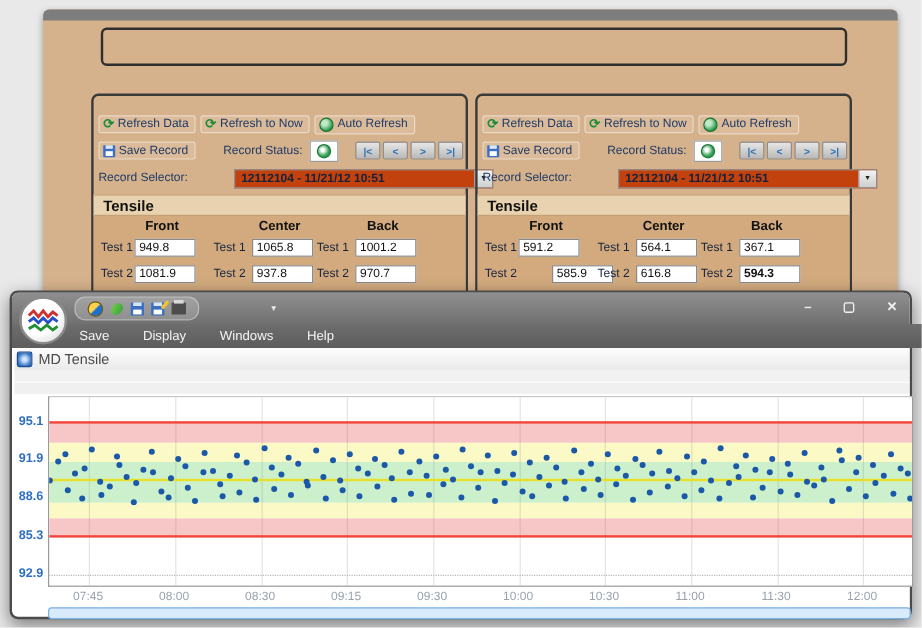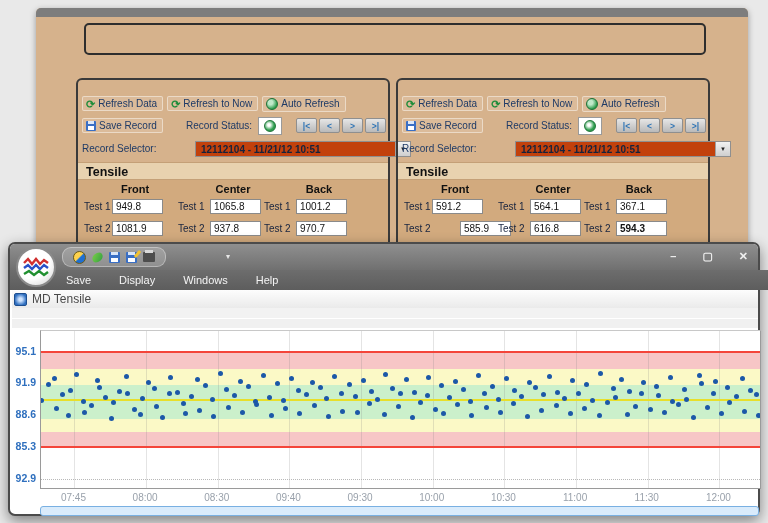--- a/index.html
+++ b/index.html
@@ -423,21 +423,21 @@
         <div class="pt" style="left: 698.824px; top: 44.9877px; background: rgb(28, 88, 168);"></div>
         <div class="pt" style="left: 700.735px; top: 77.9383px; background: rgb(28, 88, 168);"></div>
         <div class="pt" style="left: 706.945px; top: 56.6173px; background: rgb(28, 88, 168);"></div>
         <div class="pt" style="left: 713.156px; top: 61.463px; background: rgb(28, 88, 168);"></div>
         <div class="pt" style="left: 715.067px; top: 81.8148px; background: rgb(28, 88, 168);"></div>
       </div>
     <div id="xaxis">
         <div class="xlabel" style="left: 61.4419px; color: rgb(153, 161, 171);">07:45</div>
         <div class="xlabel" style="left: 133.103px; color: rgb(153, 161, 171);">08:00</div>
         <div class="xlabel" style="left: 204.764px; color: rgb(153, 161, 171);">08:30</div>
-        <div class="xlabel" style="left: 276.425px; color: rgb(153, 161, 171);">09:40</div>
+        <div class="xlabel" style="left: 276.425px; color: rgb(153, 161, 171);">09:15</div>
         <div class="xlabel" style="left: 348.086px; color: rgb(153, 161, 171);">09:30</div>
         <div class="xlabel" style="left: 419.748px; color: rgb(153, 161, 171);">10:00</div>
         <div class="xlabel" style="left: 491.409px; color: rgb(153, 161, 171);">10:30</div>
         <div class="xlabel" style="left: 563.07px; color: rgb(153, 161, 171);">11:00</div>
         <div class="xlabel" style="left: 634.731px; color: rgb(153, 161, 171);">11:30</div>
         <div class="xlabel" style="left: 706.392px; color: rgb(153, 161, 171);">12:00</div>
       </div>
     <div class="hscroll"></div>
   </div>
 </div>

